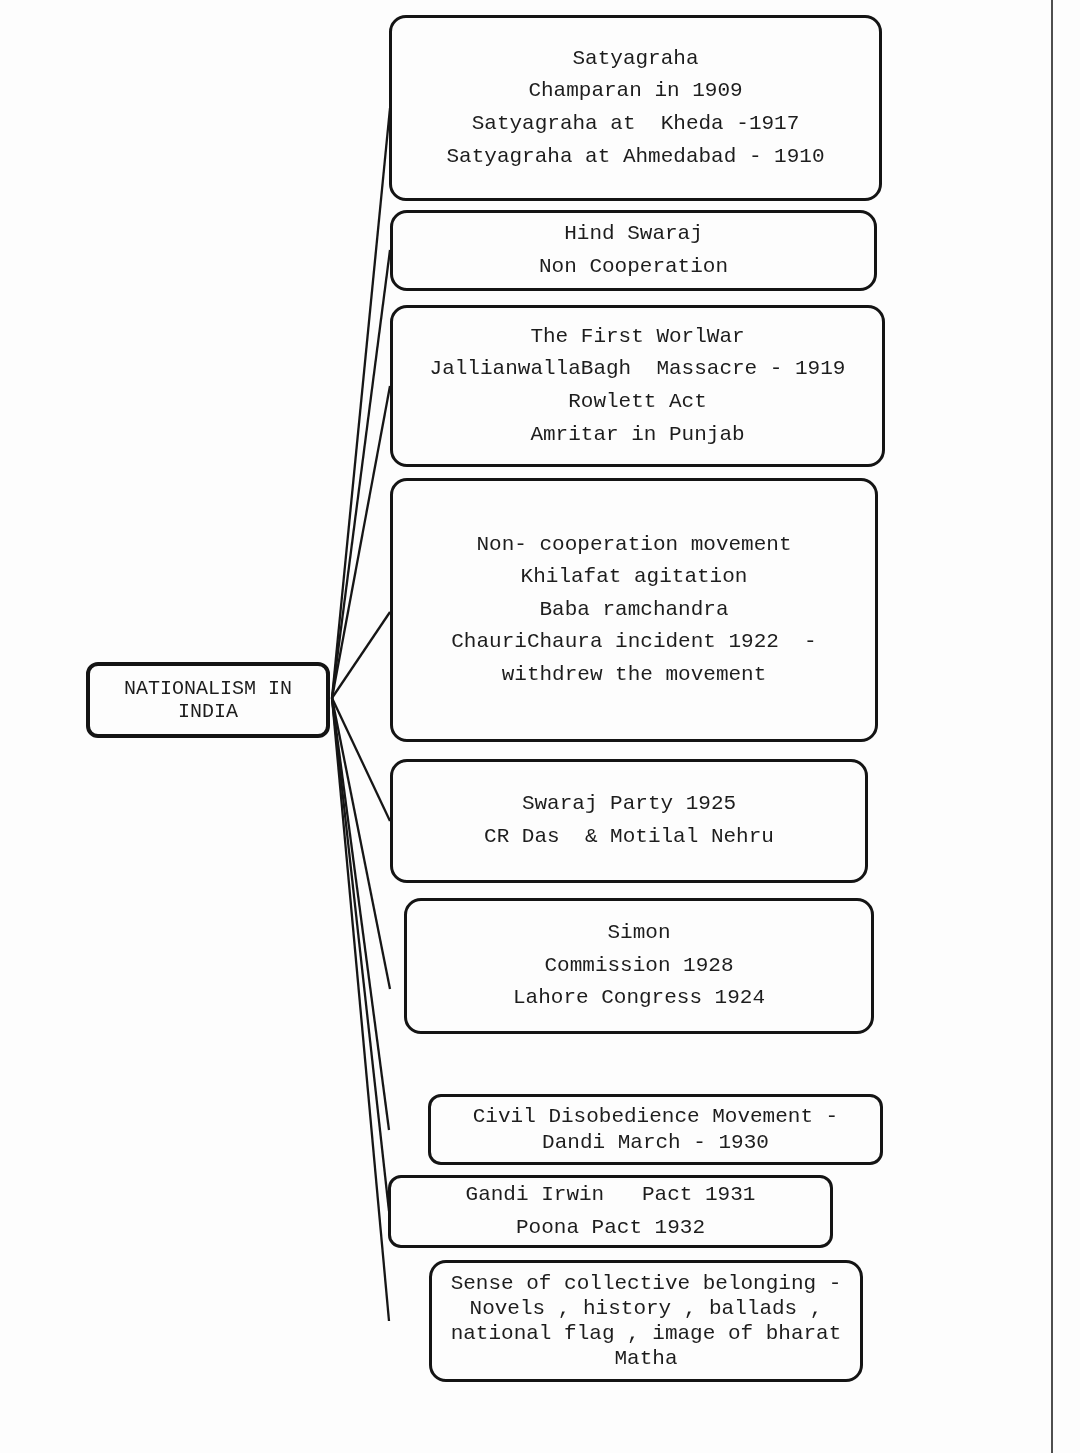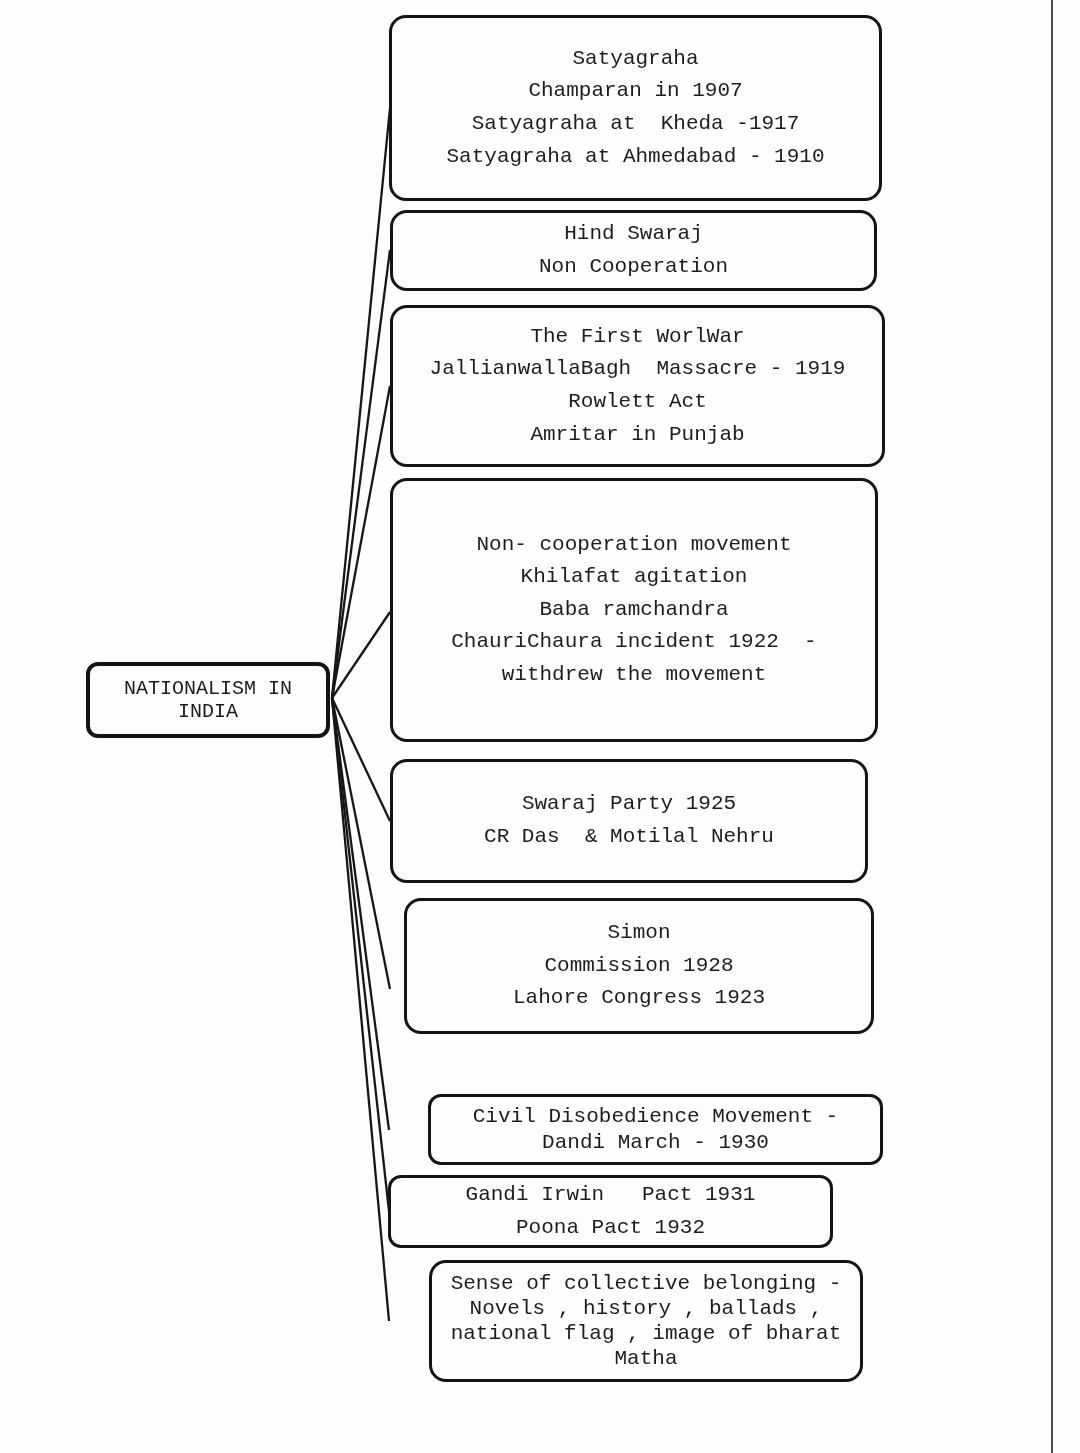--- a/index.html
+++ b/index.html
@@ -90,21 +90,21 @@
     <line x1="332" y1="698" x2="389" y2="1321" stroke="#161616" stroke-width="2.3"></line>
   </svg>
 
   <div class="node root-node">
     <div class="node-line">NATIONALISM IN</div>
     <div class="node-line">INDIA</div>
   </div>
 
   <div class="node node-1">
     <div class="node-line">Satyagraha</div>
-    <div class="node-line">Champaran in 1907</div>
+    <div class="node-line">Champaran in 1909</div>
     <div class="node-line">Satyagraha at  Kheda -1917</div>
     <div class="node-line">Satyagraha at Ahmedabad - 1910</div>
   </div>
 
   <div class="node node-2">
     <div class="node-line">Hind Swaraj</div>
     <div class="node-line">Non Cooperation</div>
   </div>
 
   <div class="node node-3">
@@ -122,21 +122,21 @@
   </div>
 
   <div class="node node-5">
     <div class="node-line">Swaraj Party 1925</div>
     <div class="node-line">CR Das  &amp; Motilal Nehru</div>
   </div>
 
   <div class="node node-6">
     <div class="node-line">Simon</div>
     <div class="node-line">Commission 1928</div>
-    <div class="node-line">Lahore Congress 1923</div>
+    <div class="node-line">Lahore Congress 1924</div>
   </div>
 
   <div class="node node-7 tight">
     <div class="node-line">Civil Disobedience Movement - Dandi March - 1930</div>
   </div>
 
   <div class="node node-8">
     <div class="node-line">Gandi Irwin   Pact 1931</div>
     <div class="node-line">Poona Pact 1932</div>
   </div>

